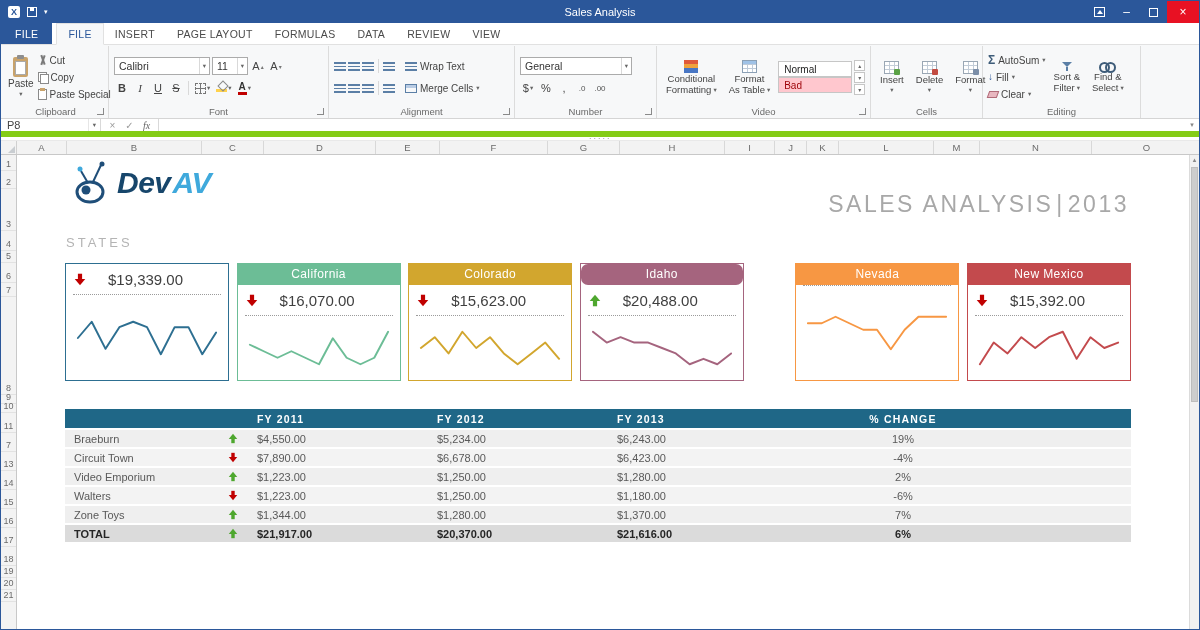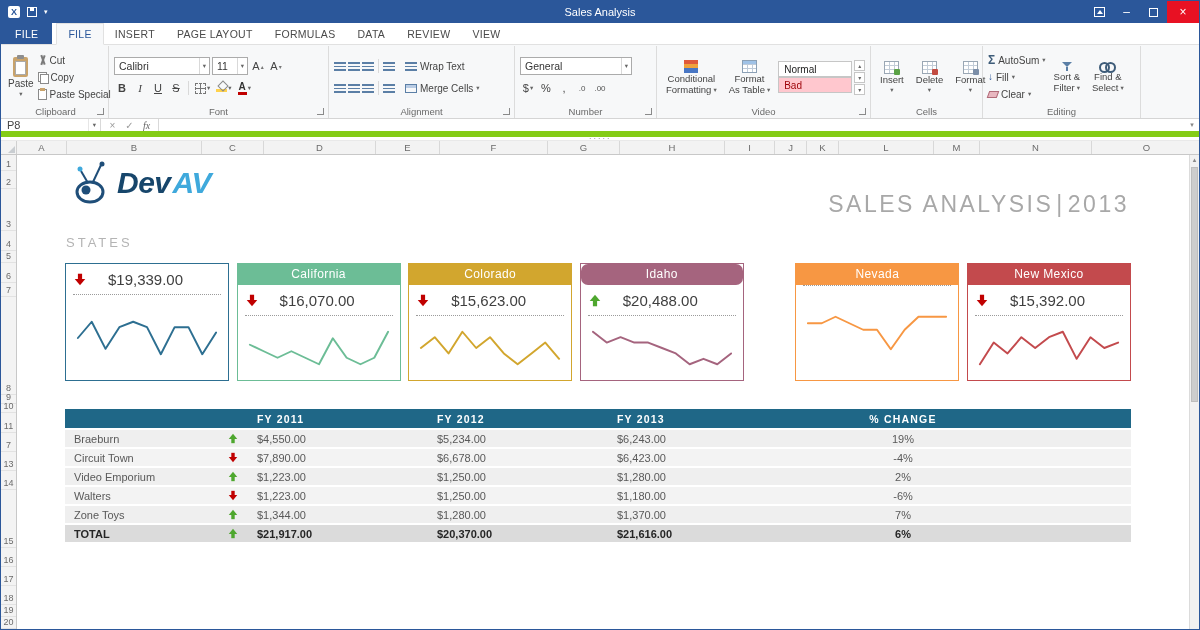--- a/index.html
+++ b/index.html
@@ -472,21 +472,21 @@
         <div class="rowh" style="height: 12px;">5</div>
         <div class="rowh" style="height: 20px;">6</div>
         <div class="rowh" style="height: 14px;">7</div>
         <div class="rowh" style="height: 98px;">8</div>
         <div class="rowh" style="height: 9px;">9</div>
         <div class="rowh" style="height: 9px;">10</div>
         <div class="rowh" style="height: 20px;">11</div>
         <div class="rowh" style="height: 19px;">7</div>
         <div class="rowh" style="height: 19px; text-align: center;">13</div>
         <div class="rowh" style="height: 19px;">14</div>
-        <div class="rowh" style="height: 19px; margin-top: 39px;">15</div>
+        <div class="rowh" style="height: 19px;">15</div>
         <div class="rowh" style="height: 19px;">16</div>
         <div class="rowh" style="height: 19px;">17</div>
         <div class="rowh" style="height: 19px;">18</div>
         <div class="rowh" style="height: 12px;">19</div>
         <div class="rowh" style="height: 12px;">20</div>
         <div class="rowh" style="height: 12px;">21</div>
       </div>
     <div class="canvas">
 
       <div class="logo">

